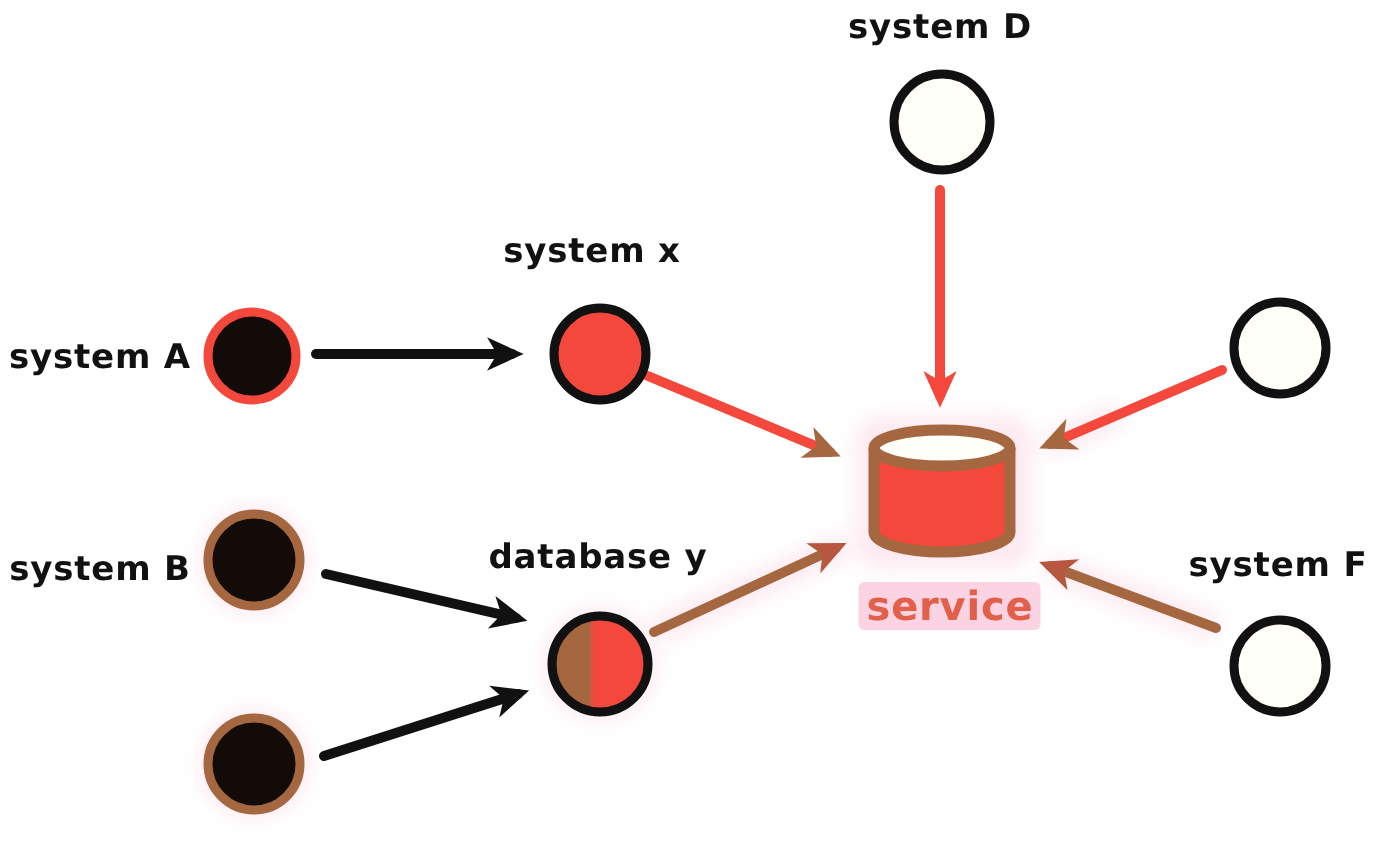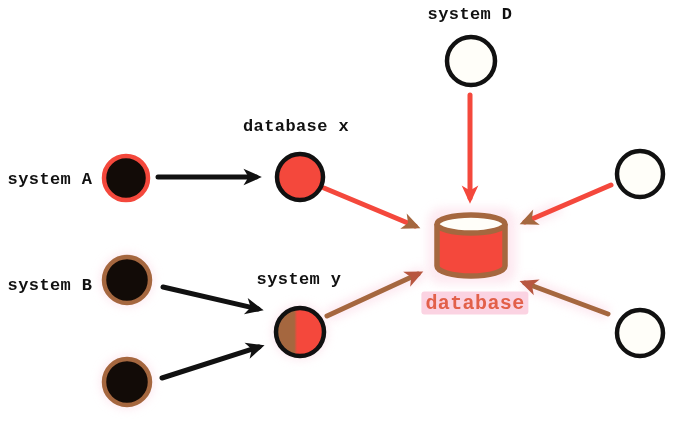--- a/index.html
+++ b/index.html
@@ -23,21 +23,20 @@
   }
   #canvas svg{position:absolute;left:0;top:0;}
   .lbl{
     position:absolute;
     transform:translate(-50%,-50%);
     font-weight:700;
     font-size:17px;
     letter-spacing:.4px;
     color:var(--c-black);
     white-space:nowrap;
-    font-family:Liberation Mono, monospace;
   }
   .lbl-db{
     font-size:20px;
     color:var(--c-dblabel);
     background:var(--c-pink);
     padding:0 4px;
     border-radius:3px;
   }
   
   .sBlack{stroke:var(--c-black);}
@@ -118,18 +117,19 @@
 
       <g>
         <path d="M437,224 L437,266 A34,10 0 0 0 505,266 L505,224" class="fRed sBrown" stroke-width="5.5"></path>
         <ellipse cx="471" cy="224" rx="34" ry="9" class="fWhite sBrown" stroke-width="5.5"></ellipse>
       </g>
     </g>
   </svg>
 
   <div class="lbl" style="left:50px;top:285px">system B</div>
   <div class="lbl" style="left:50px;top:179px">system A</div>
-  <div class="lbl" style="left:296px;top:126px">database x</div>
-  <div class="lbl" style="left:299px;top:279px">system y</div>
+  <div class="lbl" style="left:296px;top:126px">system x</div>
+  <div class="lbl" style="left:299px;top:279px">database y</div>
   <div class="lbl" style="left:470px;top:14px">system D</div>
-  <div class="lbl lbl-db" style="left:475px;top:303px">database</div>
+  <div class="lbl" style="left:639px;top:283px">system F</div>
+  <div class="lbl lbl-db" style="left:475px;top:303px">service</div>
 
 </div>
 
 </body></html>

